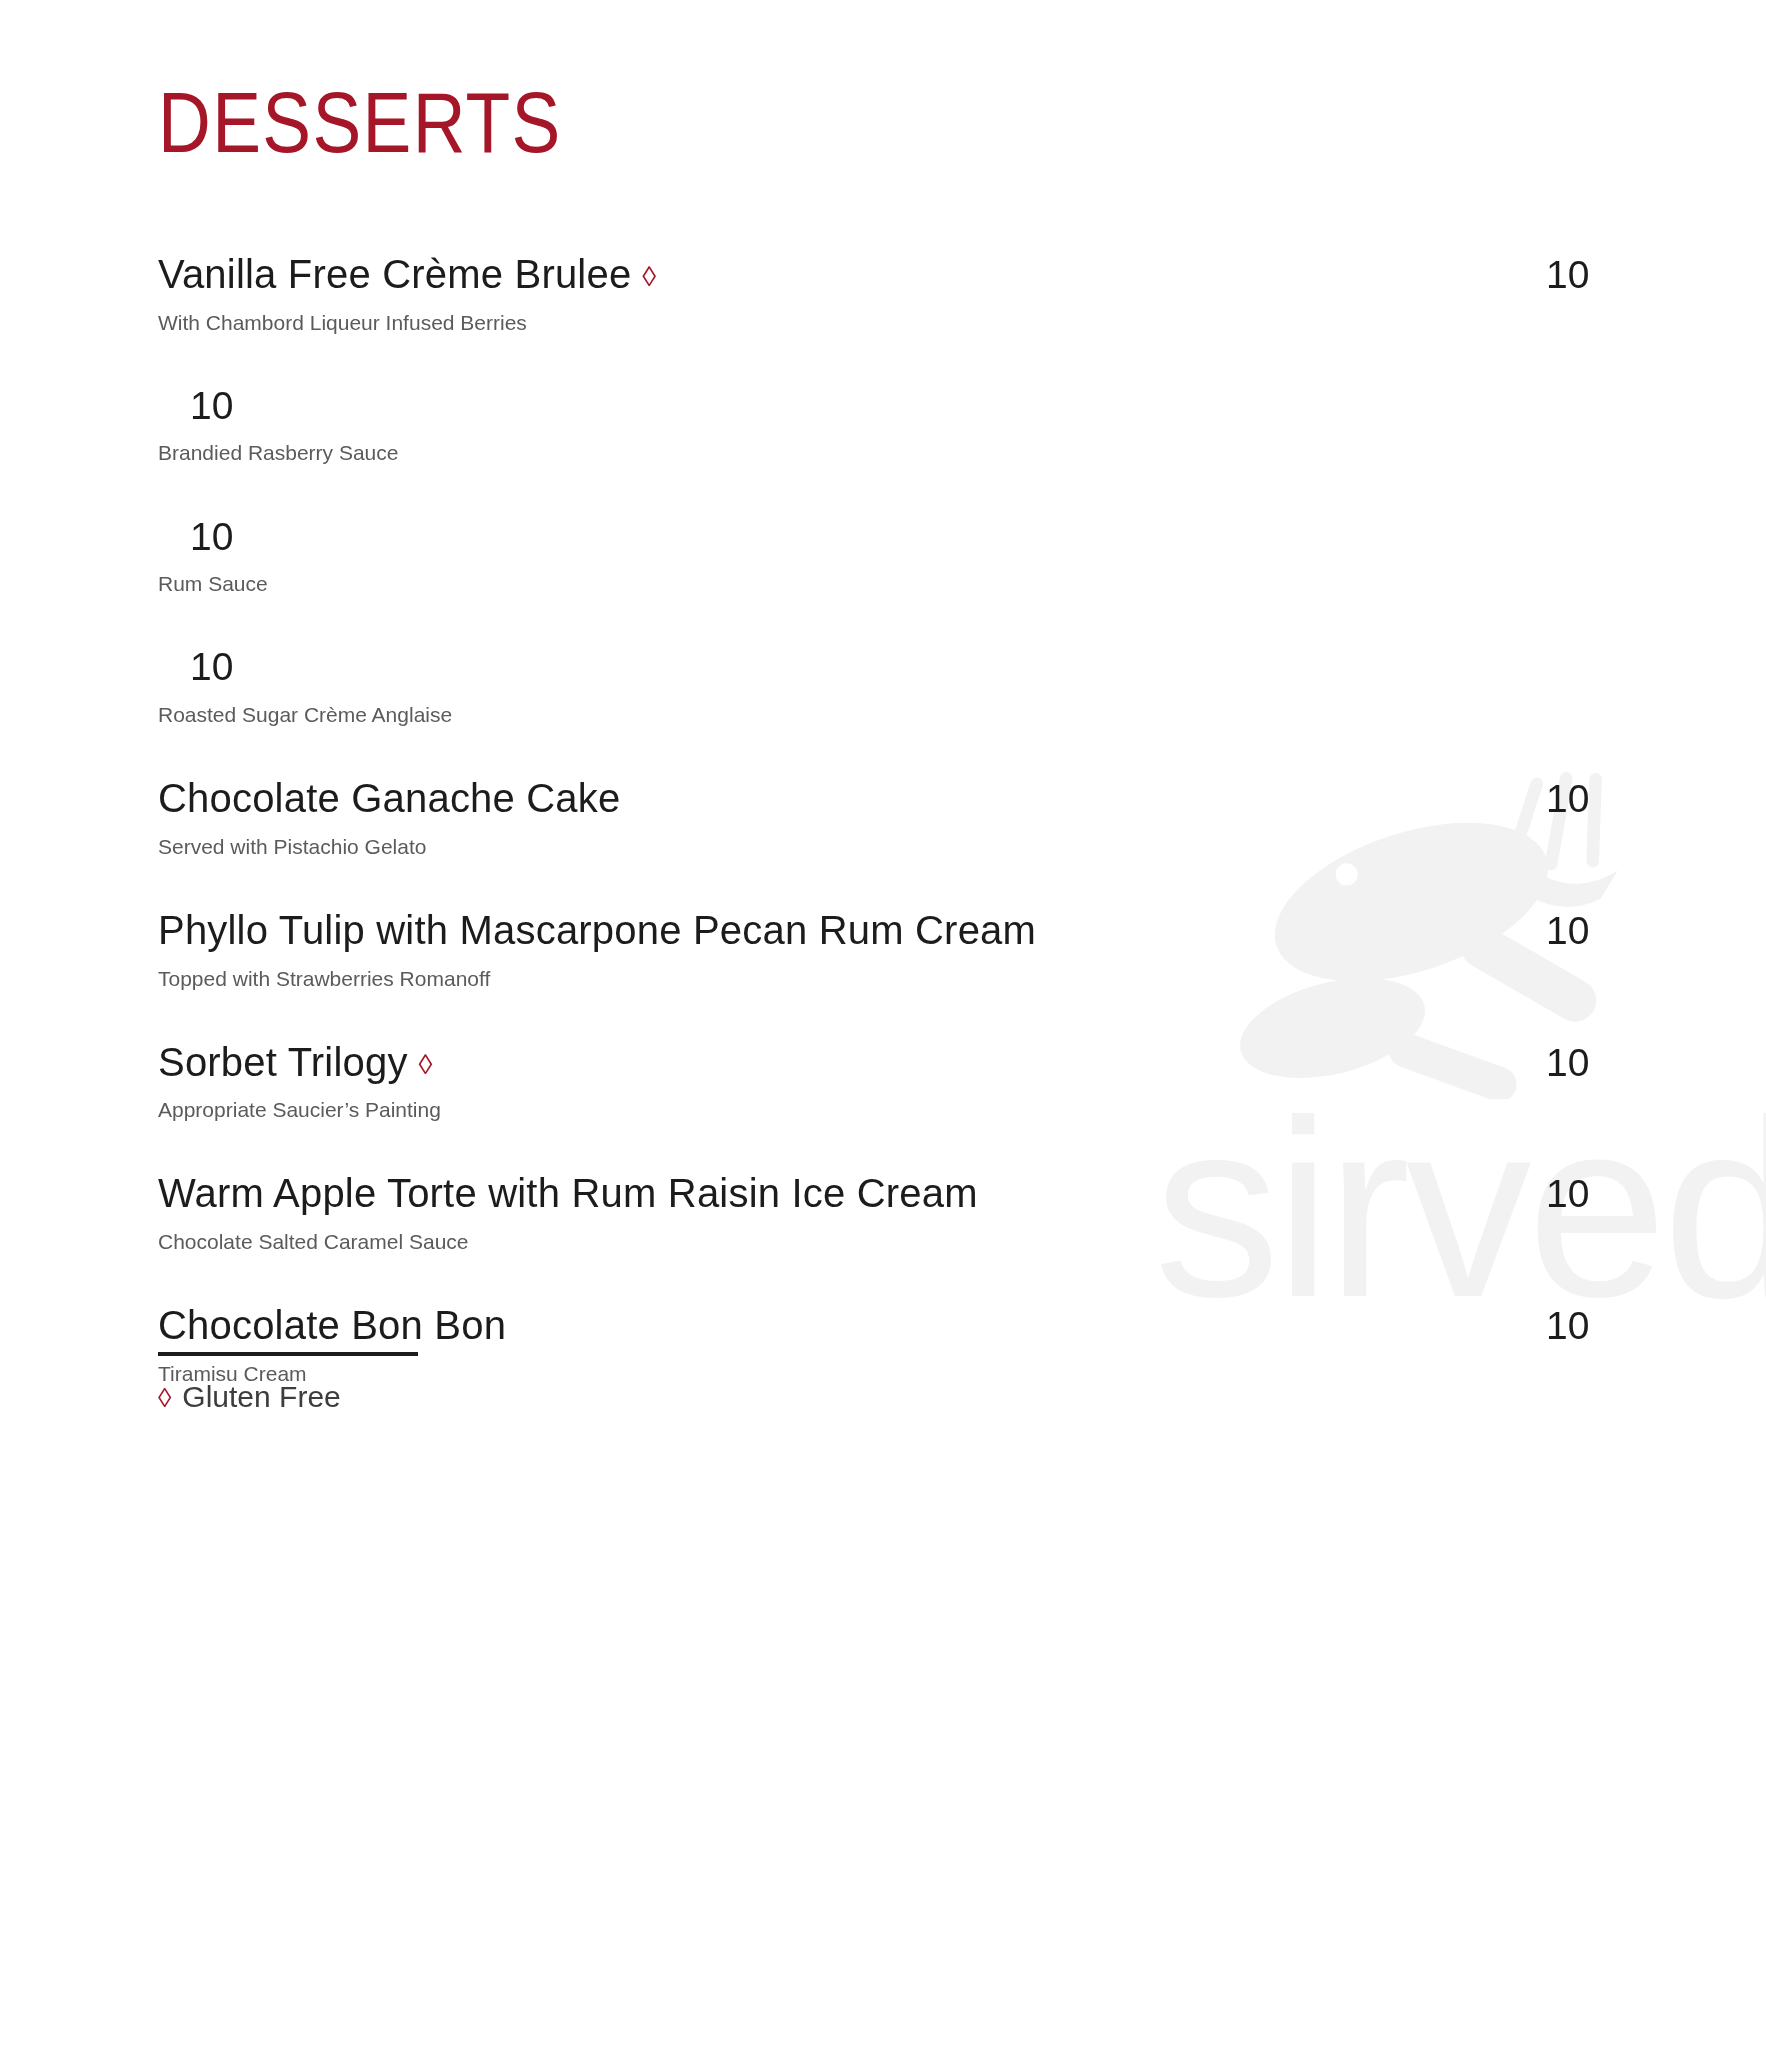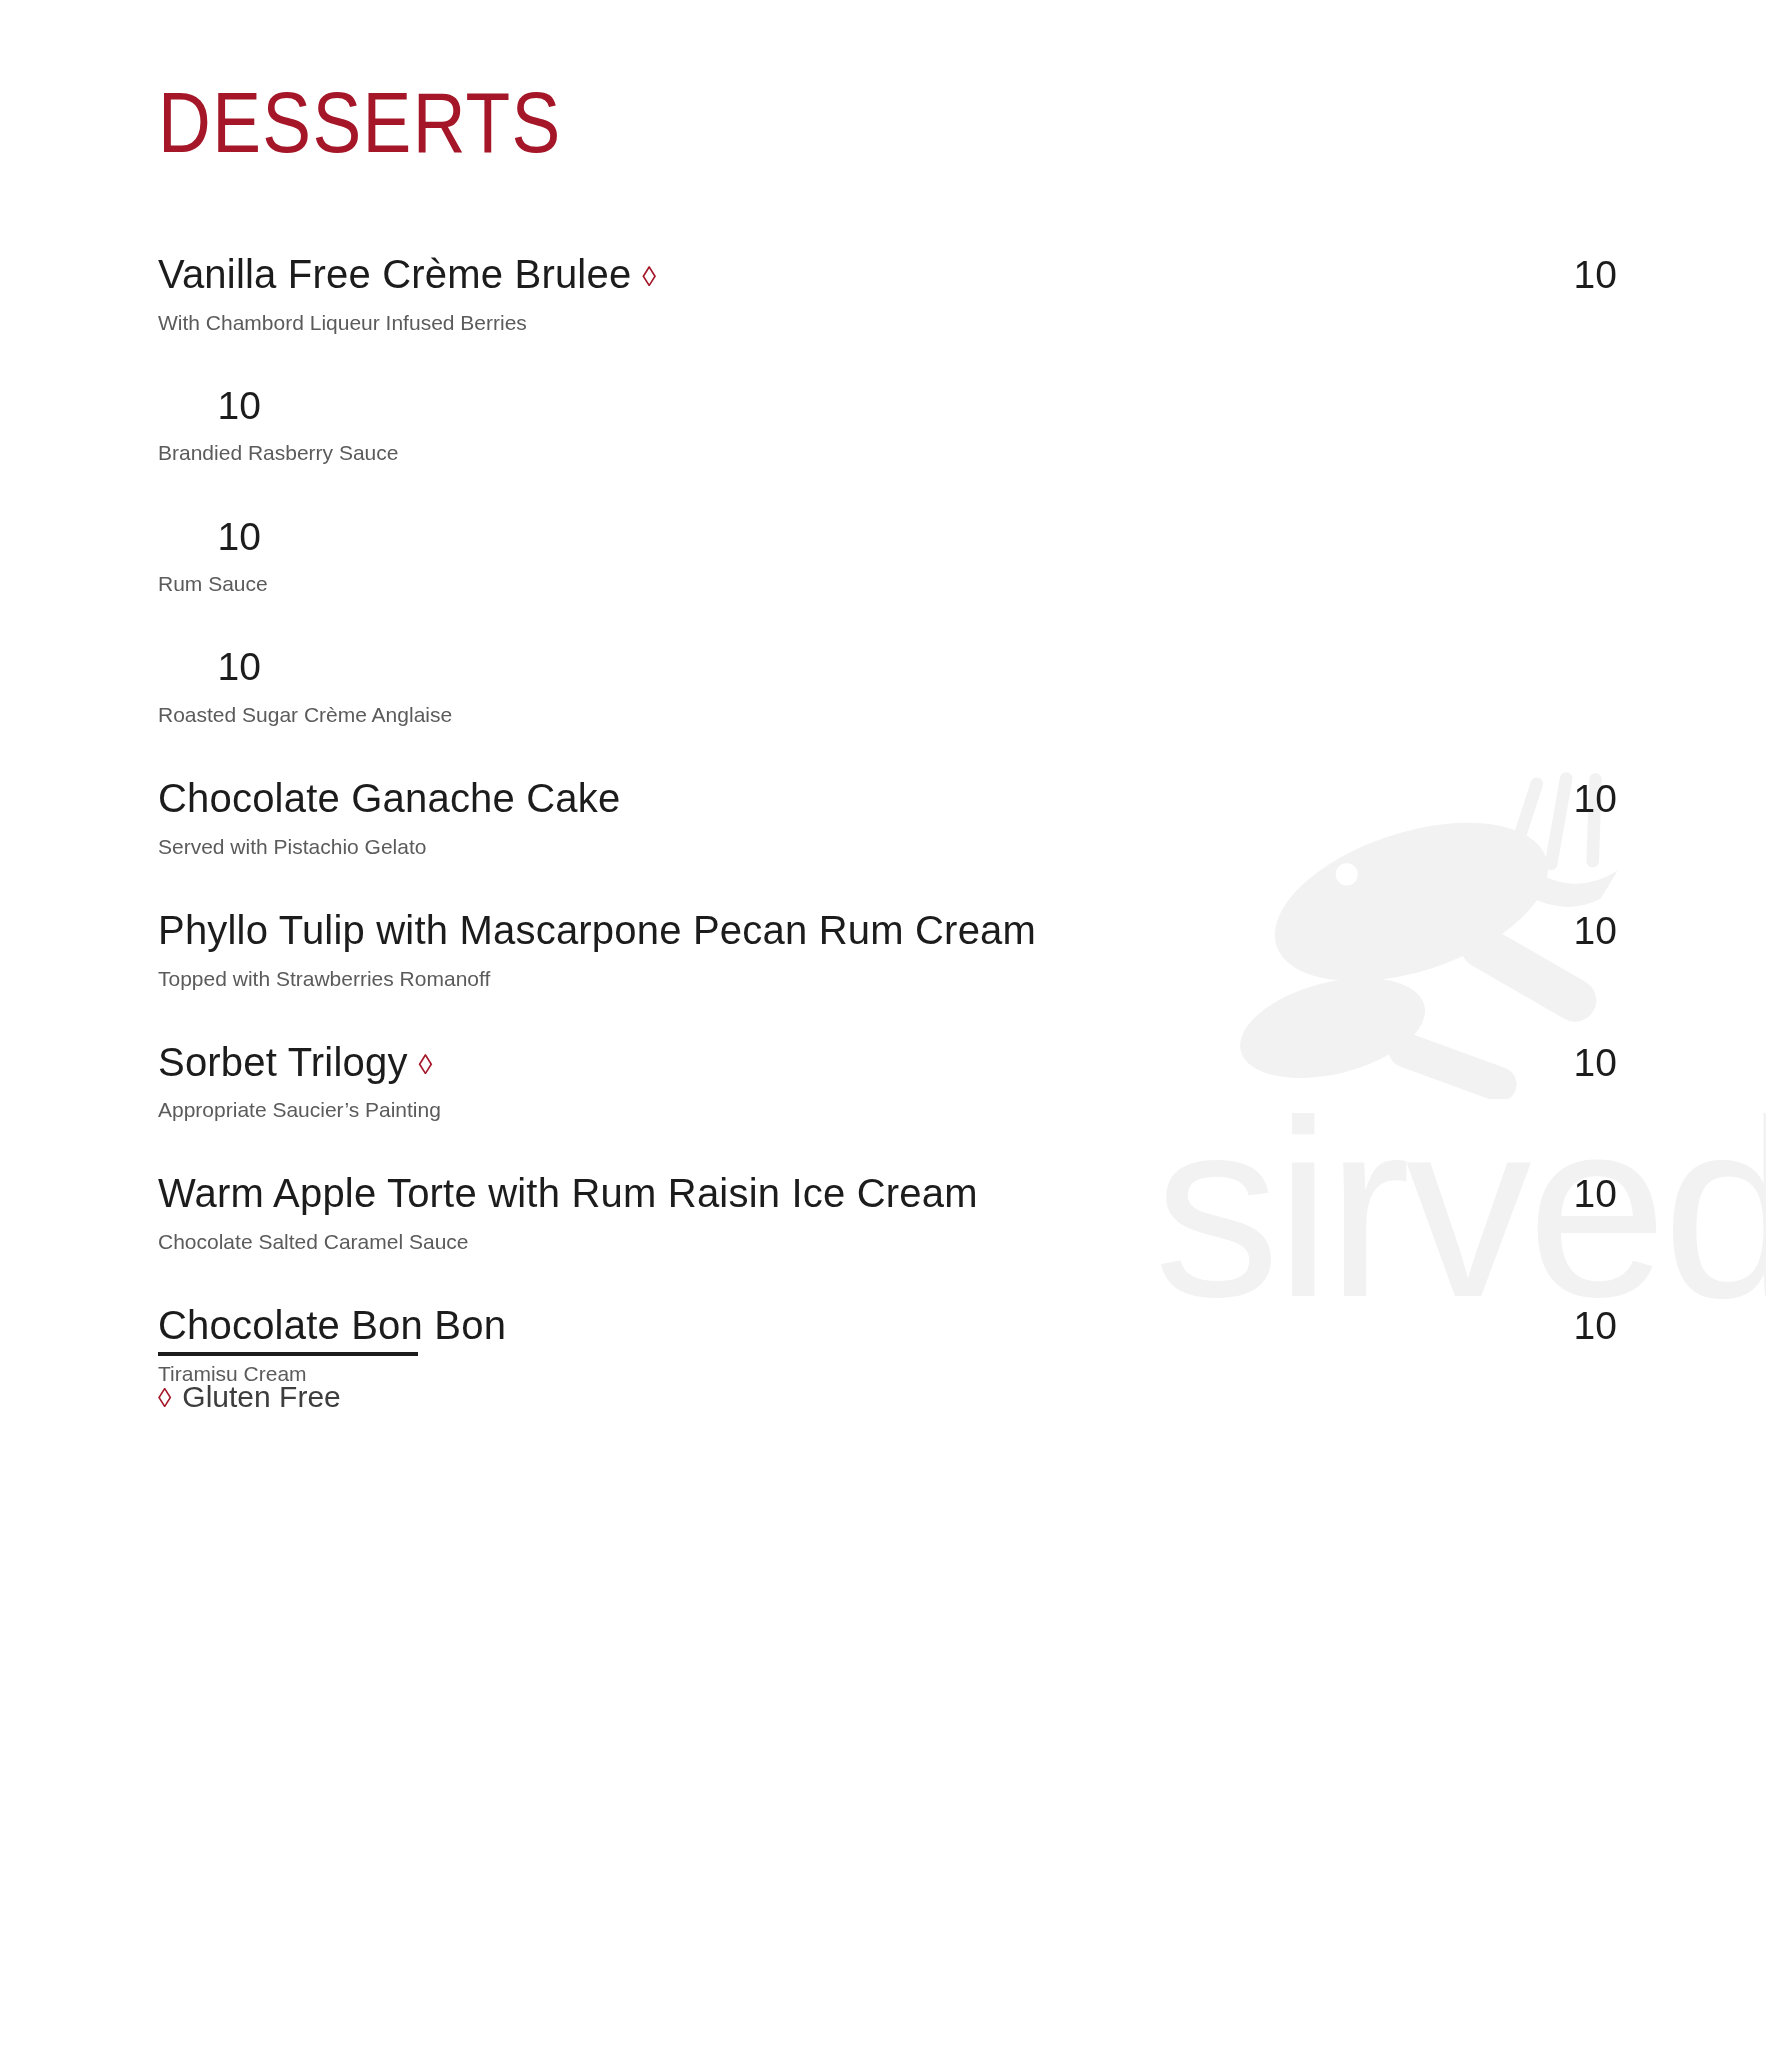--- a/index.html
+++ b/index.html
@@ -93,21 +93,20 @@
     margin-left: 11px;
     vertical-align: 1.6px;
   }
   .item-price {
     font-size: 39px;
     color: #1c1c1c;
     font-weight: 400;
     flex: 0 0 auto;
     margin-left: 32px;
     min-width: 71px;
-    text-align: right;
   }
   .item-desc {
     font-size: 21px;
     line-height: 1.2;
     color: #5b5b5b;
     margin-top: 12.6px;
     font-weight: 400;
   }
 
   

